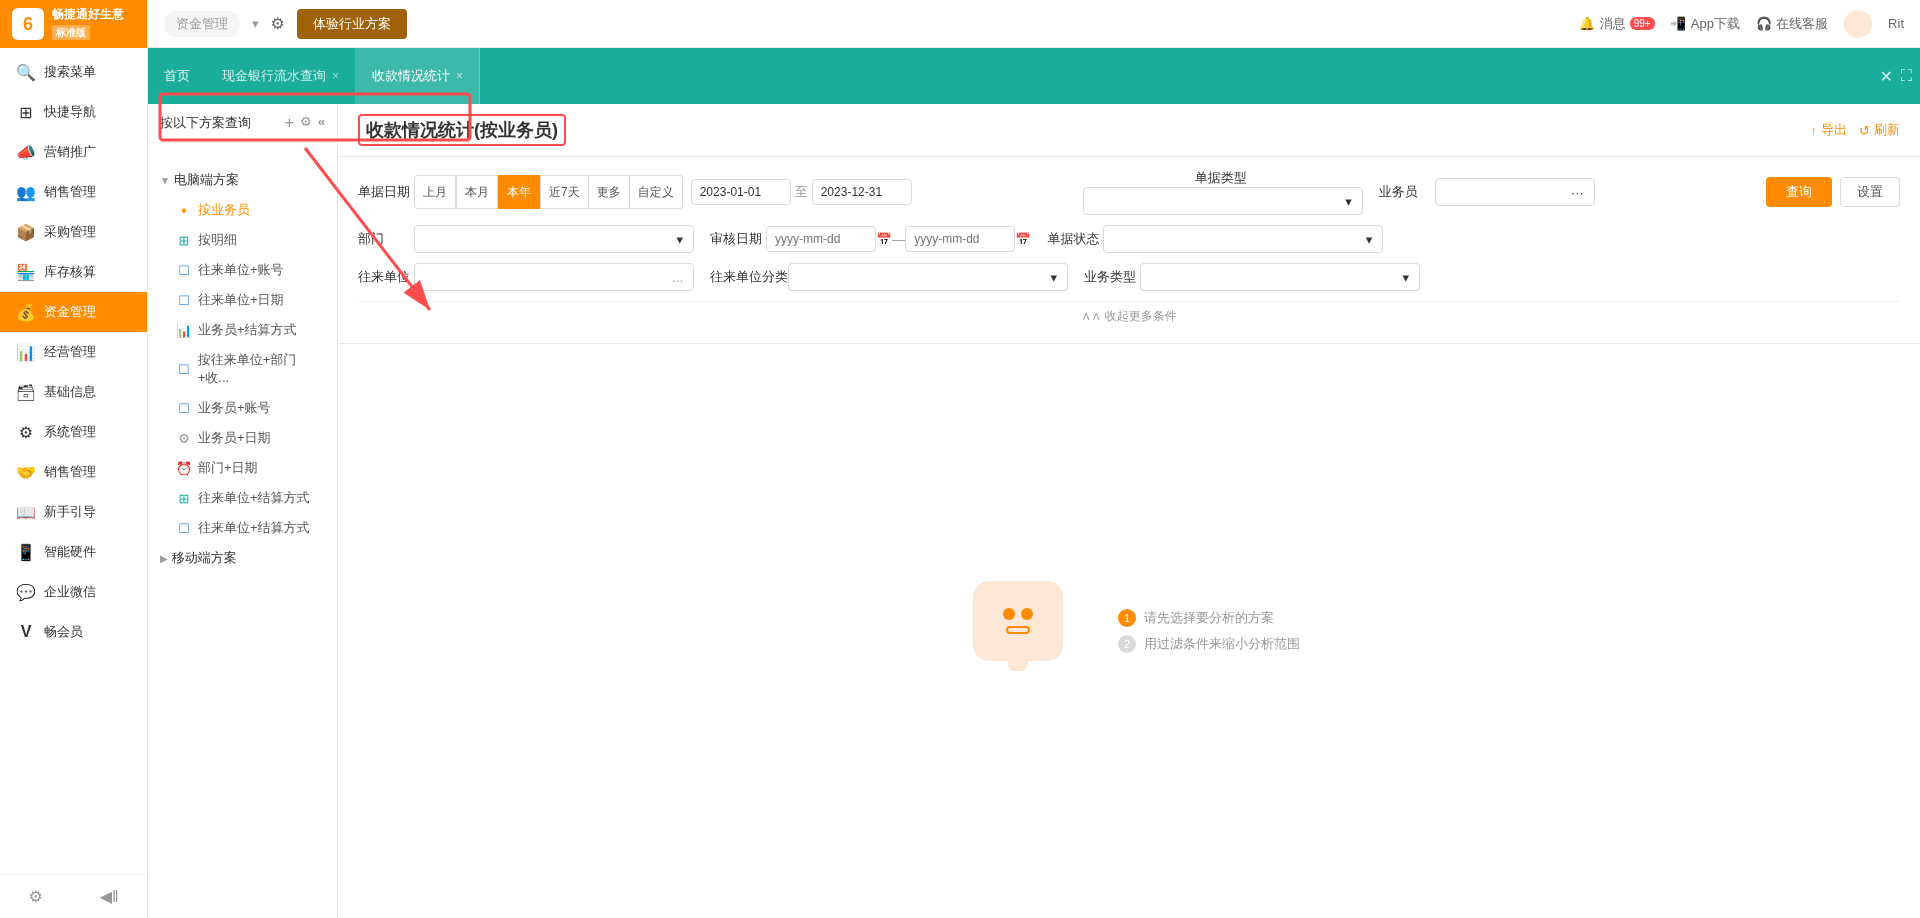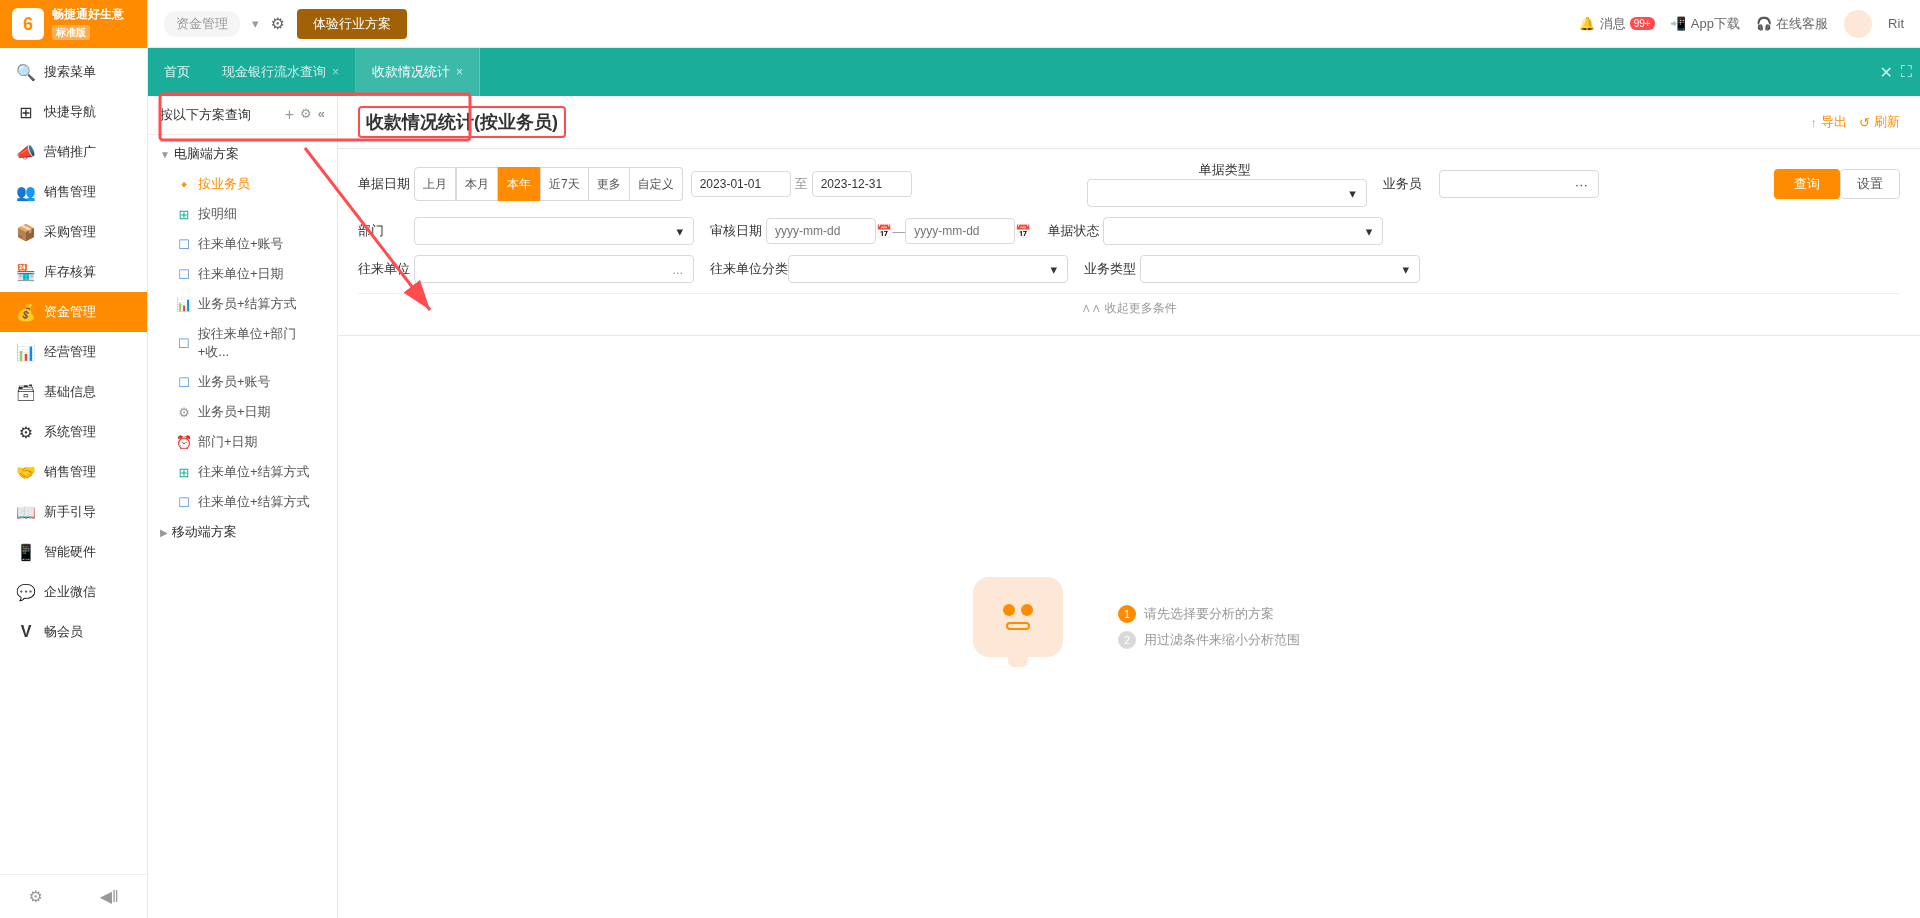--- a/index.html
+++ b/index.html
@@ -53,40 +53,40 @@
       padding: 6px 16px; font-size: 13px; cursor: pointer;
     }
     .topbar-right { display: flex; align-items: center; gap: 16px; color: #666; font-size: 13px; }
     .topbar-right .msg-icon { position: relative; cursor: pointer; }
     .badge { background: #ff4d4f; color: #fff; font-size: 10px; border-radius: 8px; padding: 1px 4px; position: absolute; top: -6px; right: -8px; }
     .topbar-right .action { cursor: pointer; display: flex; align-items: center; gap: 4px; }
     .user-avatar { width: 28px; height: 28px; border-radius: 50%; background: #ddd; }
 
     
     .tabbar {
-      height: 48px; background: #1aad9a; display: flex; align-items: stretch;
+      height: 56px; background: #1aad9a; display: flex; align-items: stretch;
     }
     .tab {
       display: flex; align-items: center; padding: 0 16px; color: rgba(255,255,255,0.8);
       font-size: 13px; cursor: pointer; border-right: 1px solid rgba(255,255,255,0.2);
       gap: 6px;
     }
     .tab.active { background: rgba(255,255,255,0.15); color: #fff; }
     .tab .tab-close { font-size: 12px; opacity: 0.7; }
     .tab-home { padding: 0 16px; color: rgba(255,255,255,0.9); font-size: 13px; cursor: pointer; display: flex; align-items: center; }
     .tabbar-right { margin-left: auto; display: flex; align-items: center; padding-right: 8px; gap: 8px; }
     .tabbar-ctrl { color: rgba(255,255,255,0.8); cursor: pointer; font-size: 16px; }
 
     
     .content { flex: 1; display: flex; overflow: hidden; }
 
     
     .left-panel {
       width: 190px; background: #fff; border-right: 1px solid #e8e8e8;
-      display: flex; flex-direction: column; overflow: hidden;
+      display: flex; flex-direction: column; overflow: hidden; gap: 18px;
     }
     .panel-header {
       display: flex; align-items: center; justify-content: space-between;
       padding: 10px 12px; border-bottom: 1px solid #f0f0f0; font-size: 13px; color: #333;
     }
     .panel-header-actions { display: flex; gap: 6px; color: #999; cursor: pointer; }
     .panel-tree { padding: 4px 0; overflow-y: auto; flex: 1; }
     .tree-group { }
     .tree-group-header {
       display: flex; align-items: center; padding: 6px 12px; cursor: pointer;
@@ -145,21 +145,21 @@
     .date-btn:last-child { border-radius: 0 4px 4px 0; }
     .date-btn.active { background: #ff8c00; color: #fff; border-color: #ff8c00; }
     .date-btn-more { border-left: none; }
     .date-range-input { display: flex; align-items: center; gap: 4px; margin-left: 8px; }
     .date-input {
       border: 1px solid #d9d9d9; border-radius: 4px; padding: 2px 8px;
       font-size: 12px; color: #333; width: 100px; height: 26px; background: #fff;
     }
     .date-separator { color: #999; }
 
-    .action-btns { display: flex; margin-left: auto; }
+    .action-btns { display: flex; gap: 8px; margin-left: auto; }
     .btn-query {
       background: #ff8c00; color: #fff; border: none; border-radius: 4px;
       padding: 5px 20px; font-size: 13px; cursor: pointer;
     }
     .btn-set {
       background: #fff; color: #555; border: 1px solid #d9d9d9; border-radius: 4px;
       padding: 5px 16px; font-size: 13px; cursor: pointer;
     }
 
     .collapse-bar {

